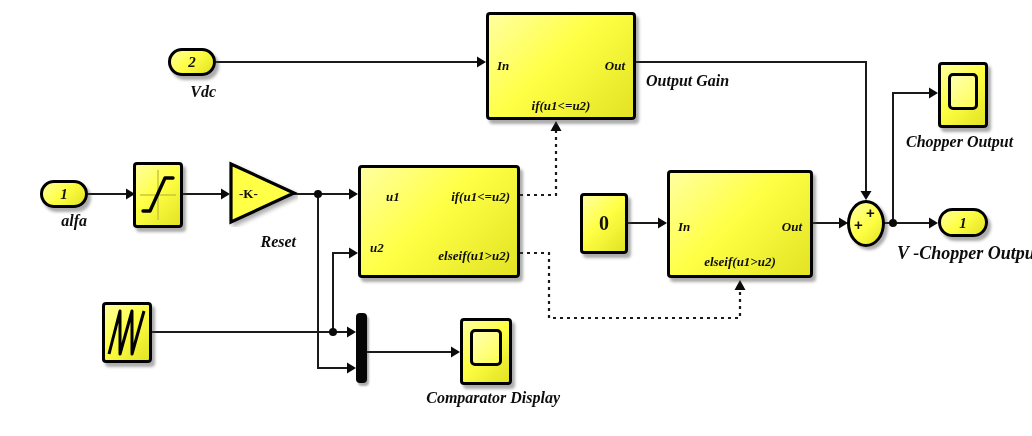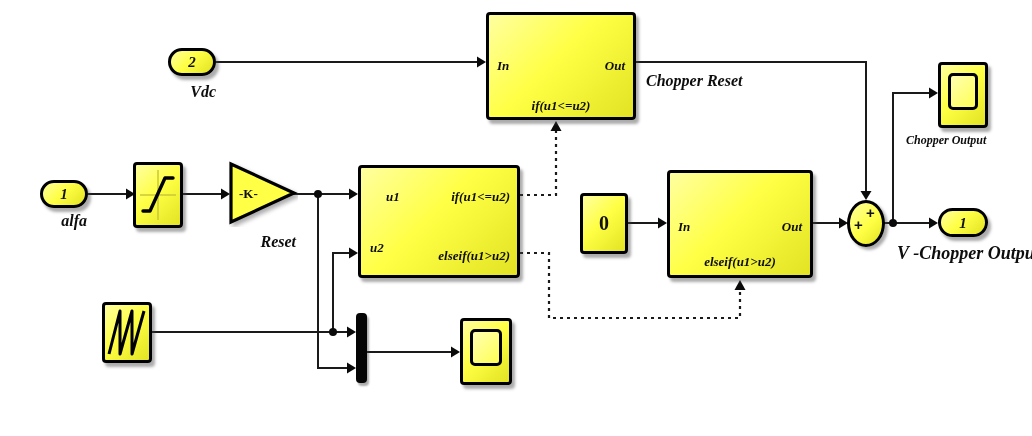--- a/index.html
+++ b/index.html
@@ -152,21 +152,21 @@
     <span class="inblk" style="left:9px;top:72px;">u2</span>
     <span class="inblk" style="right:7px;top:21px;">if(u1&lt;=u2)</span>
     <span class="inblk" style="right:7px;top:80px;">elseif(u1&gt;u2)</span>
   </div>
 
   <div class="blk" style="left:486px;top:12px;width:150px;height:108px;">
     <span class="inblk" style="left:8px;top:43px;">In</span>
     <span class="inblk" style="right:8px;top:43px;">Out</span>
     <span class="inblk" style="left:0;right:0;top:83px;text-align:center;">if(u1&lt;=u2)</span>
   </div>
-  <div class="lbl" style="left:646px;top:72px;text-align:left;">Chopper Reset</div>
+  <div class="lbl" style="left:646px;top:72px;text-align:left;">Output Gain</div>
 
   <div class="blk" style="left:580px;top:193px;width:48px;height:61px;">
     <span class="portnum" style="line-height:55px;font-size:20px;font-style:normal;">0</span>
   </div>
 
   <div class="blk" style="left:667px;top:170px;width:146px;height:108px;">
     <span class="inblk" style="left:8px;top:46px;">In</span>
     <span class="inblk" style="right:8px;top:46px;">Out</span>
     <span class="inblk" style="left:0;right:0;top:81px;text-align:center;">elseif(u1&gt;u2)</span>
   </div>
@@ -177,27 +177,28 @@
   </div>
 
   <div class="blk pill" style="left:938px;top:208px;width:50px;height:29px;">
     <span class="portnum" style="line-height:24px;">1</span>
   </div>
   <div class="lbl" style="left:897px;top:243px;text-align:left;font-size:18px;">V -Chopper Output</div>
 
   <div class="blk" style="left:938px;top:62px;width:50px;height:66px;">
     <div class="screen"></div>
   </div>
-  <div class="lbl" style="left:906px;top:133px;text-align:left;font-size:12px;">Chopper Output</div>
+  <div class="lbl" style="left:906px;top:133px;text-align:left;font-size:16px;">Chopper Output</div>
 
   <div class="blk" style="left:102px;top:302px;width:50px;height:61px;">
     <svg class="iconsvg" width="44" height="55" viewBox="0 0 44 55">
       <path d="M4 49 L15 6 L15 49 L27 6 L27 49 L39 6" stroke="#000" stroke-width="3" fill="none" stroke-linejoin="round"></path>
     </svg>
   </div>
 
   <div class="mux" style="left:356px;top:313px;width:11px;height:70px;"></div>
 
   <div class="blk" style="left:460px;top:318px;width:52px;height:67px;">
     <div class="screen"></div>
   </div>
+  <div class="lbl" style="left:410px;top:389px;width:150px;">Comparator Display</div>
 
 </div>
 
 </body></html>

